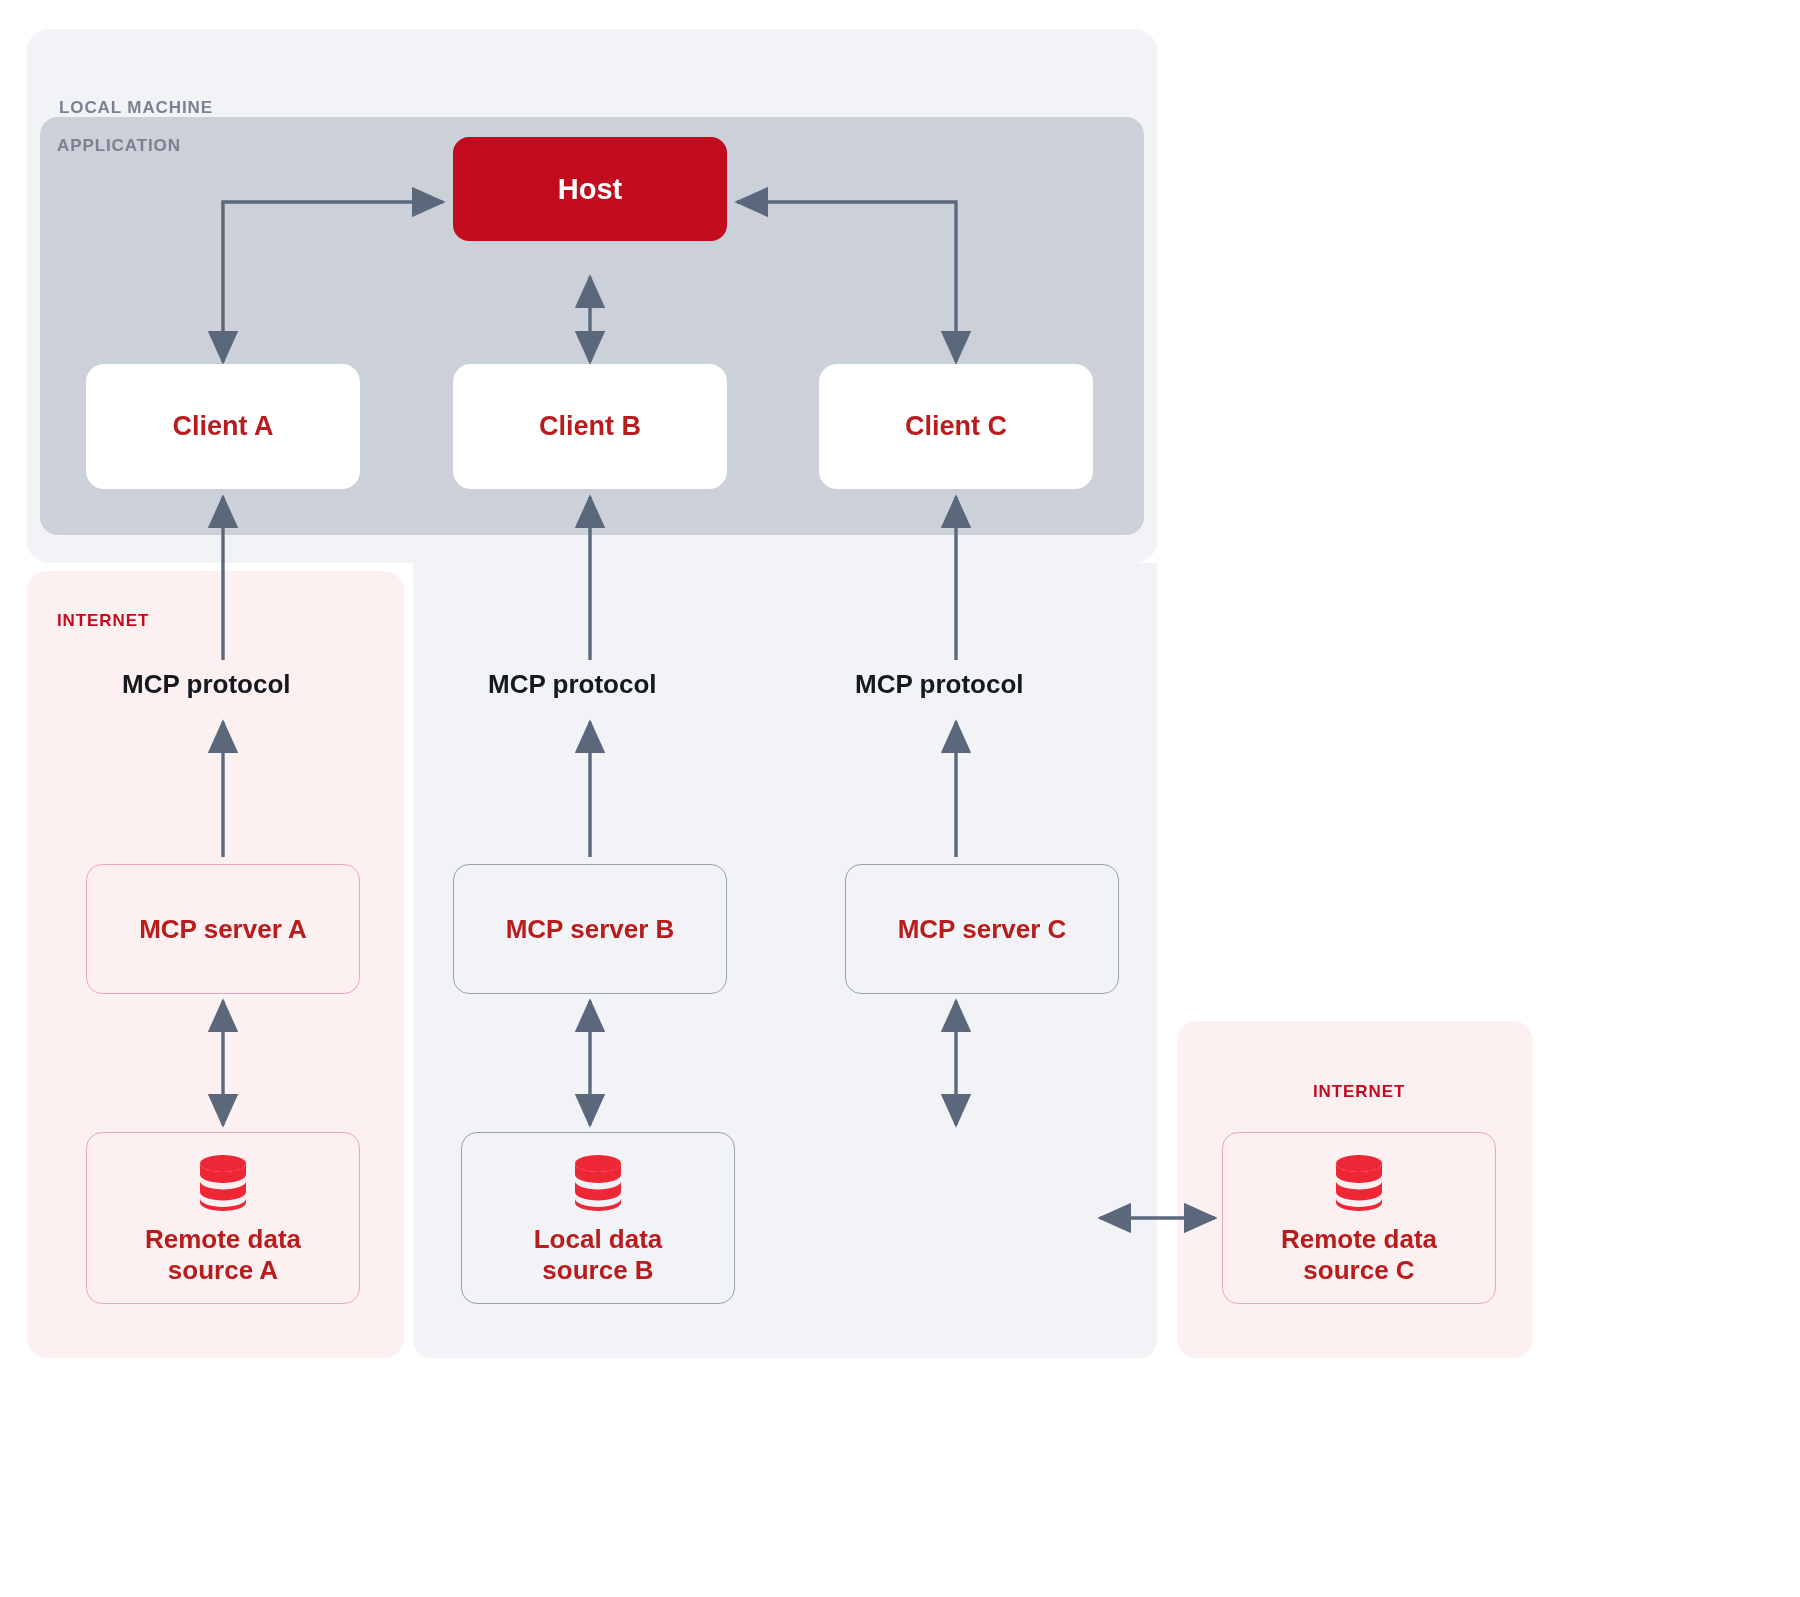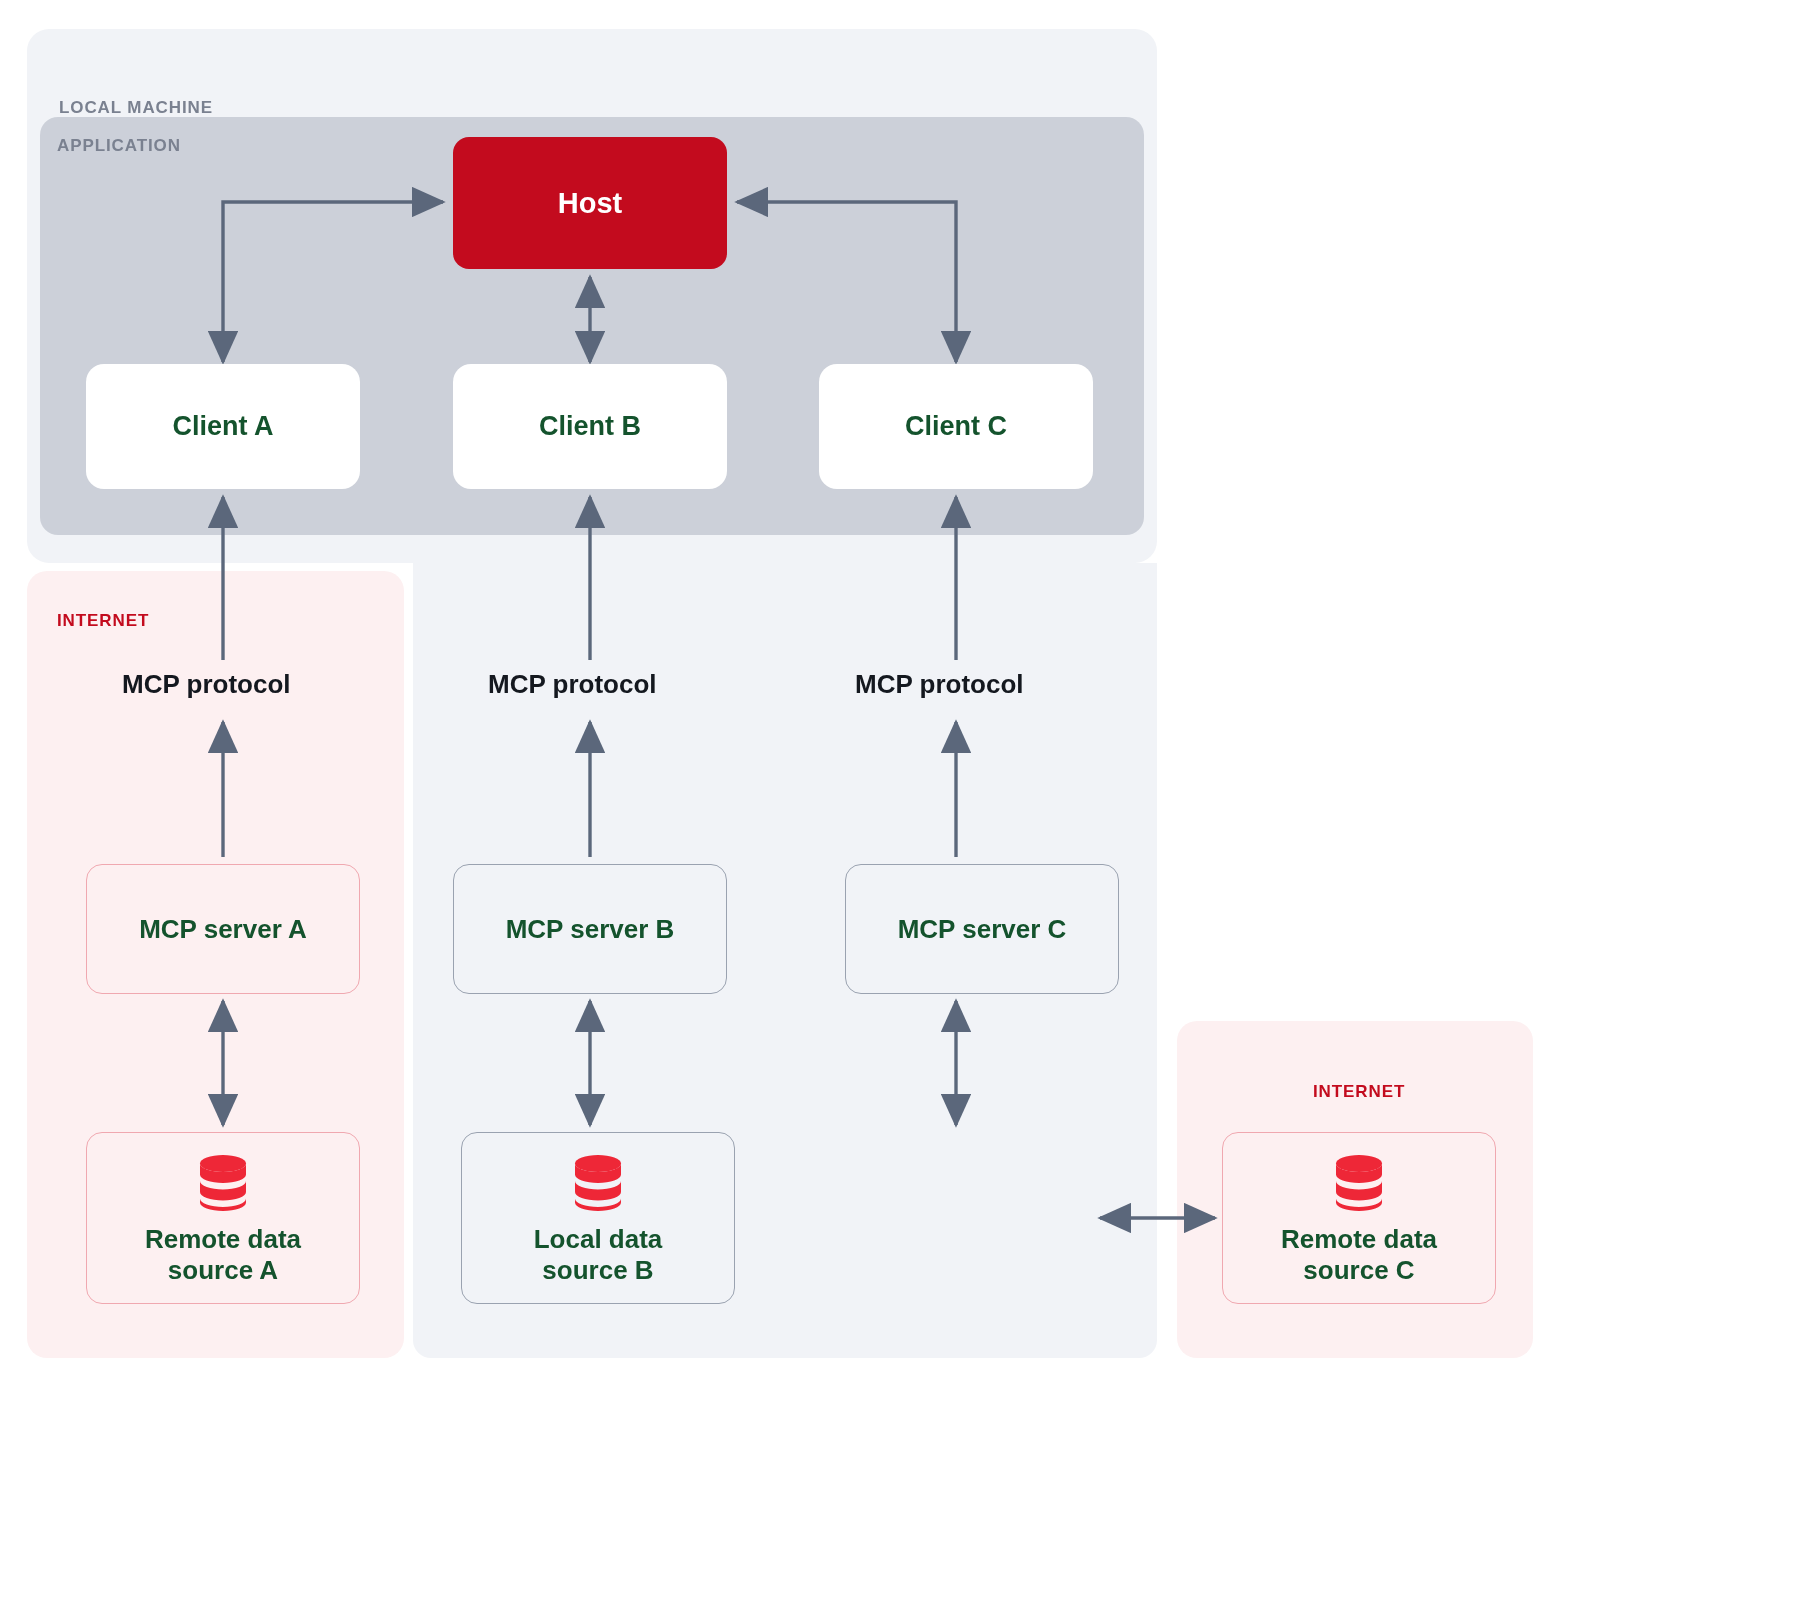--- a/index.html
+++ b/index.html
@@ -70,27 +70,27 @@
   .lbl-net-r  { left: 1313px; top: 1082px; }
 
   
   .node {
     display: flex;
     align-items: center;
     justify-content: center;
     flex-direction: column;
     text-align: center;
     font-weight: bold;
-    color: #14532d;
+    color: #b91c1c;
     border-radius: 14px;
     line-height: 1.18;
   }
   .node-host {
     left: 453px; top: 137px;
-    width: 274px; height: 132px;
+    width: 274px; height: 104px;
     background: #c30b1e;
     color: #ffffff;
     font-size: 29px;
     border-radius: 16px;
   }
   .node-client {
     width: 274px; height: 125px;
     background: #ffffff;
     font-size: 27px;
     border-radius: 18px;

